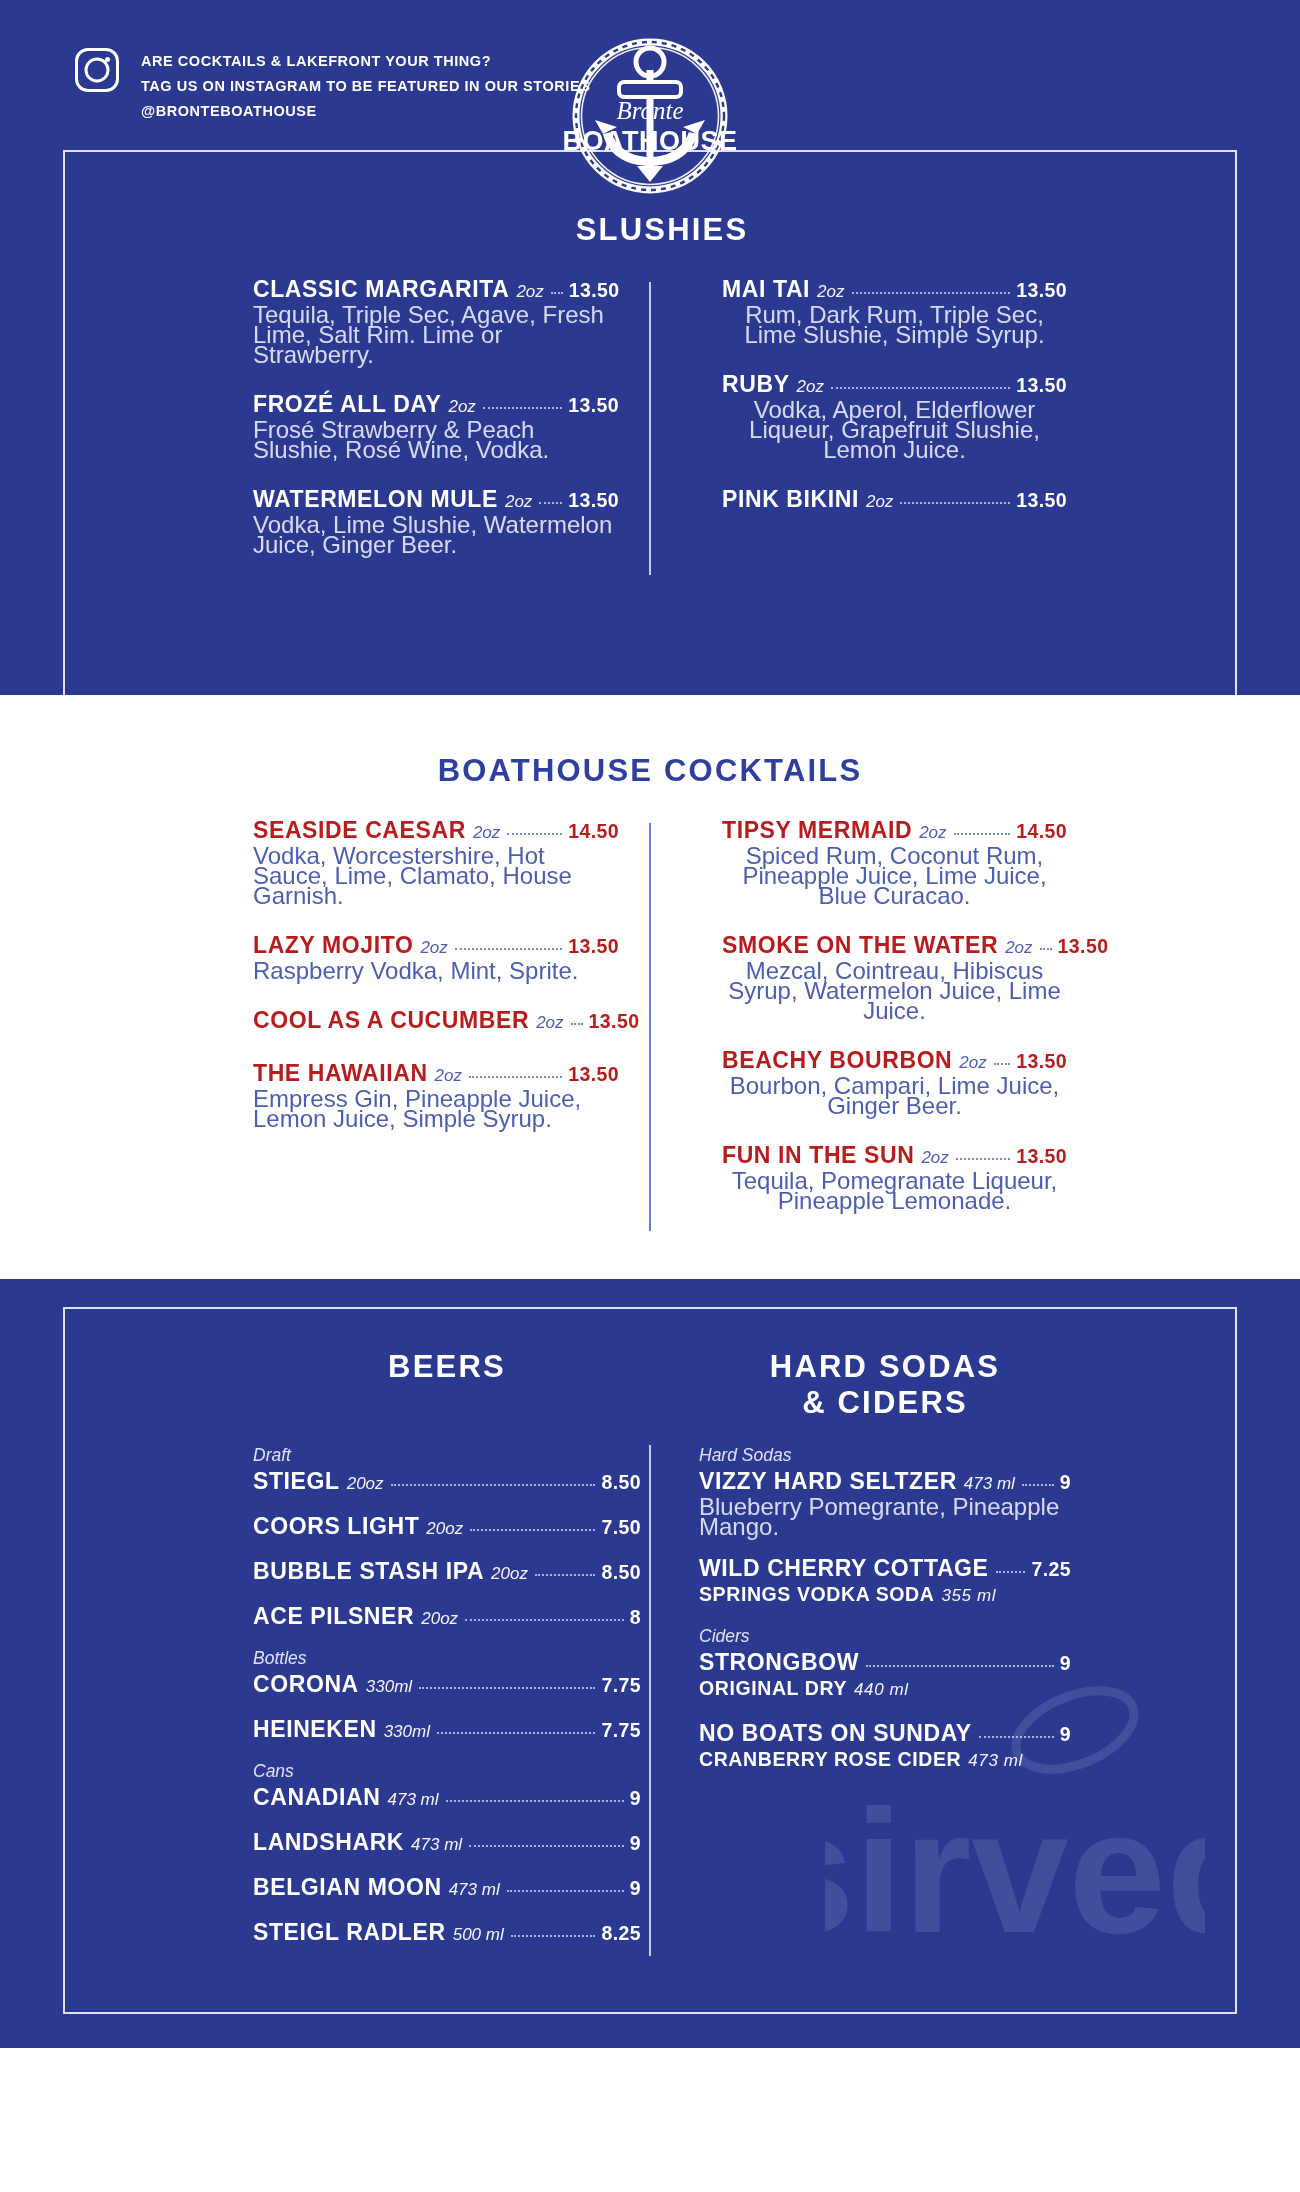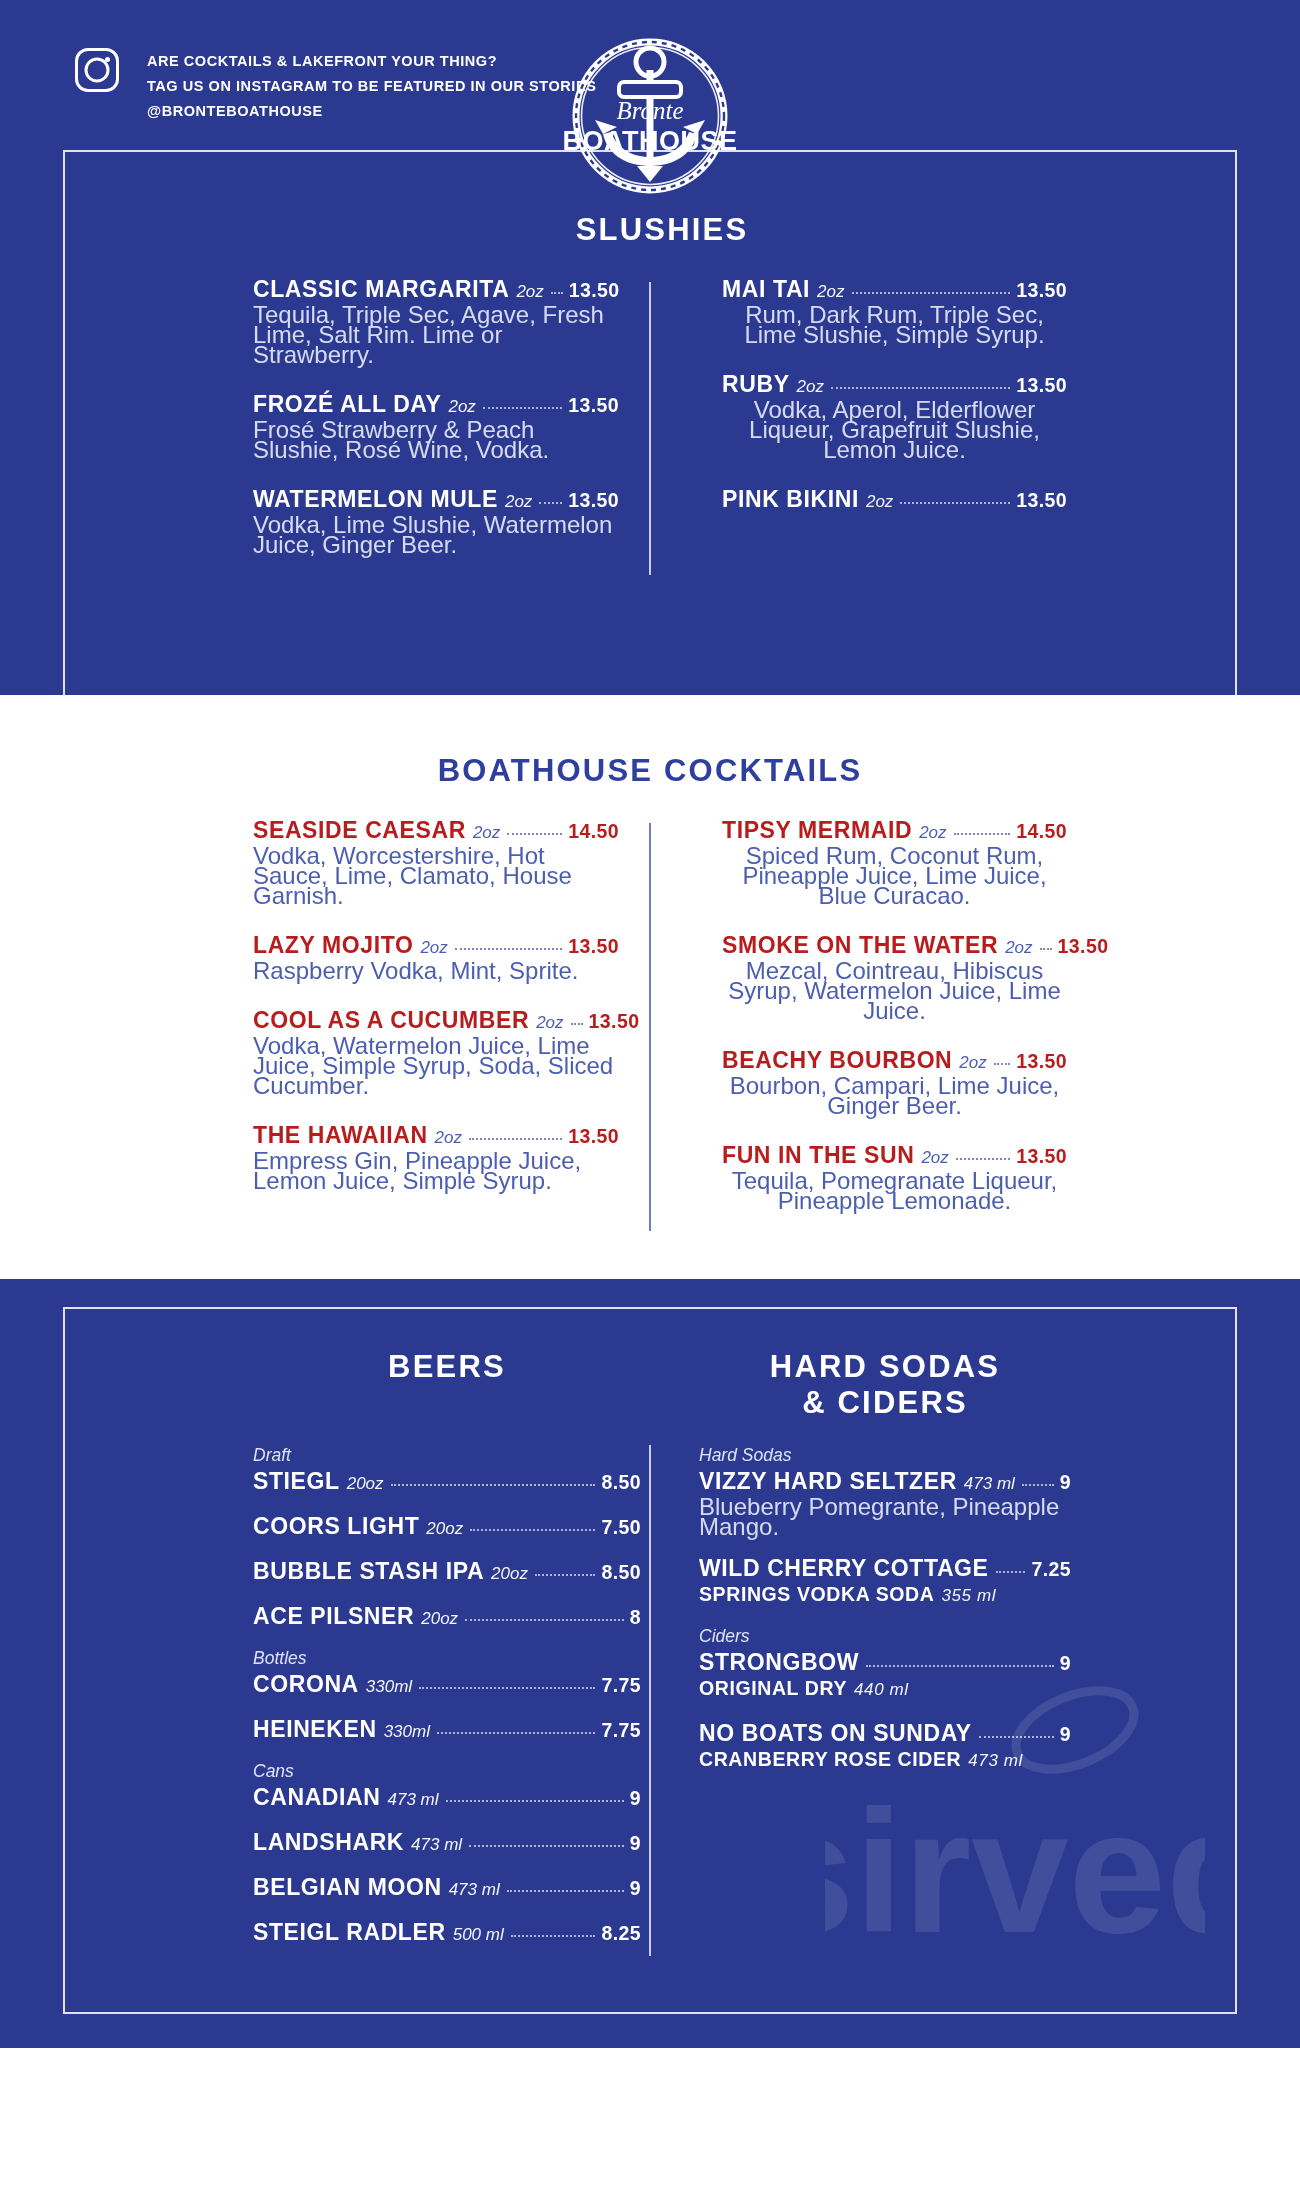--- a/index.html
+++ b/index.html
@@ -33,21 +33,21 @@
   .header-row {
     position: relative;
     height: 150px;
     padding-left: 75px;
     display: flex;
     align-items: flex-start;
   }
   .ig-block {
     display: flex;
     align-items: flex-start;
-    gap: 28px;
+    gap: 22px;
     padding-top: 48px;
   }
   .ig-icon {
     width: 44px; height: 44px;
     border: 3.5px solid #ffffff;
     border-radius: 13px;
     position: relative;
     flex: 0 0 auto;
   }
   .ig-icon::before {
@@ -360,21 +360,20 @@
             </div>
             <div class="item-desc">Raspberry Vodka, Mint, Sprite.</div>
           </div>
           <div class="item">
             <div class="item-head">
               <span class="item-name">COOL AS A CUCUMBER</span>
               <span class="item-size">2oz</span>
               <span class="leader"></span>
               <span class="item-price">13.50</span>
             </div>
-            <div class="item-desc">Vodka, Watermelon Juice, Lime Juice, Simple Syrup, Soda, Sliced Cucumber.</div>
           </div>
           <div class="item">
             <div class="item-head">
               <span class="item-name">THE HAWAIIAN</span>
               <span class="item-size">2oz</span>
               <span class="leader"></span>
               <span class="item-price">13.50</span>
             </div>
             <div class="item-desc">Empress Gin, Pineapple Juice, Lemon Juice, Simple Syrup.</div>
           </div>

